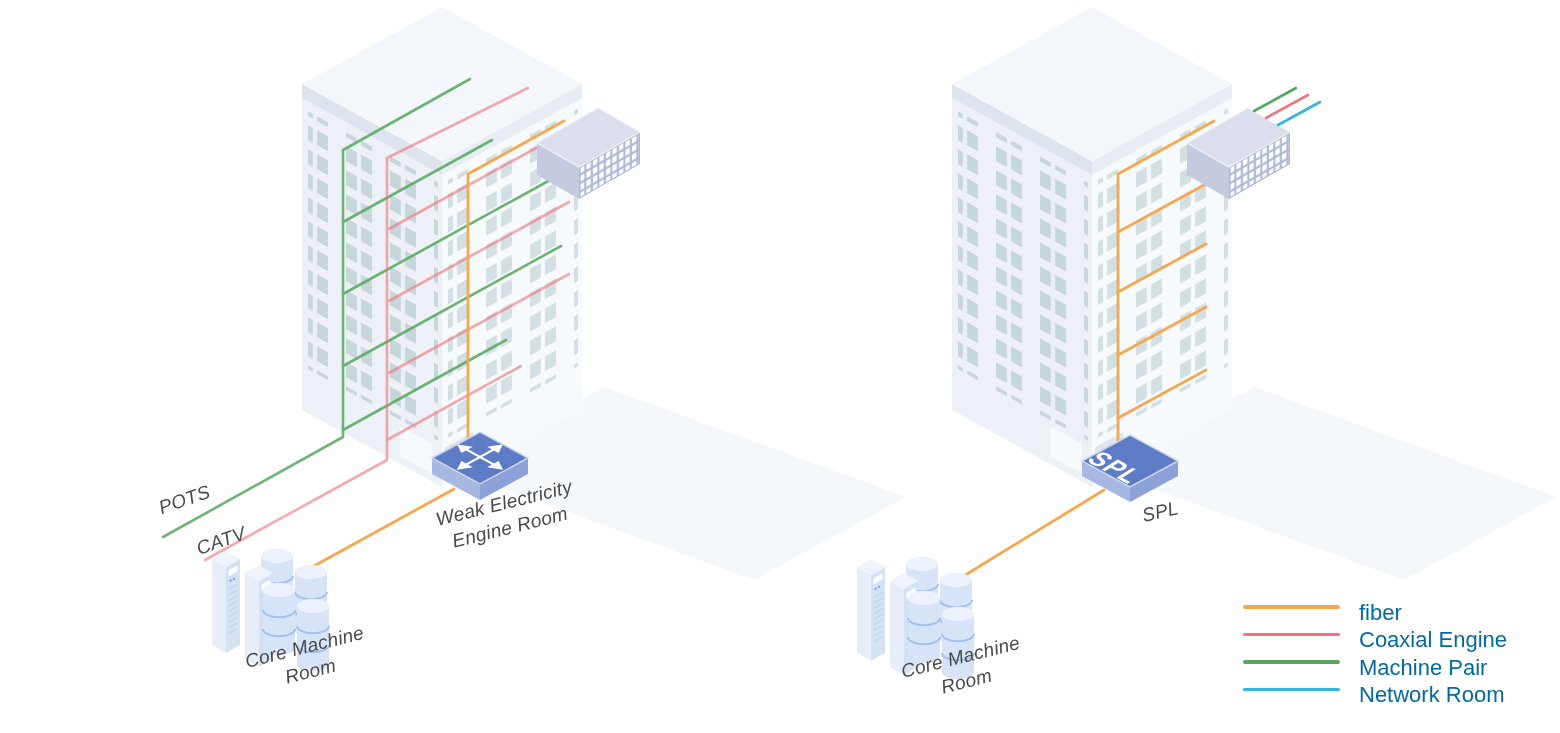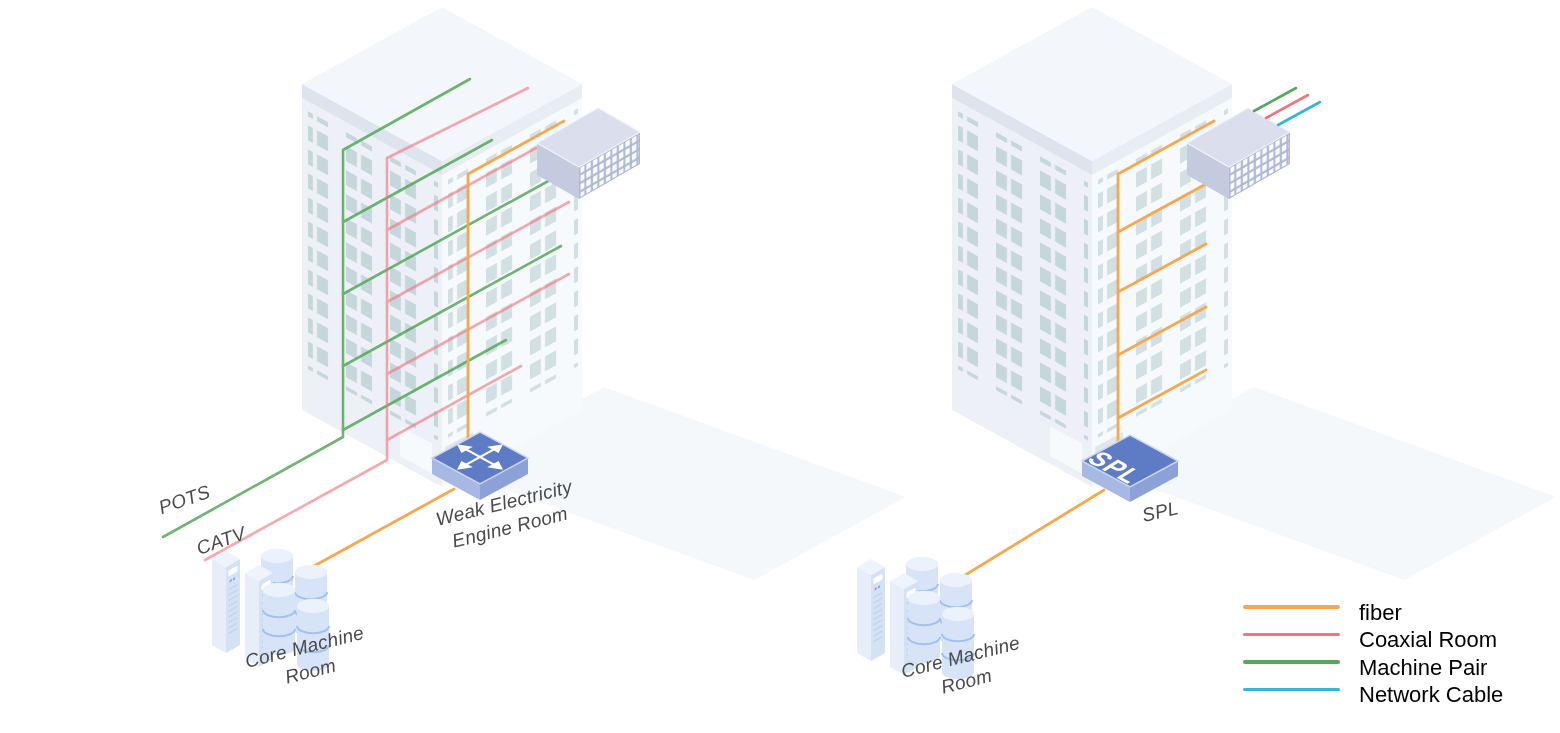--- a/index.html
+++ b/index.html
@@ -7,21 +7,21 @@
   .stage svg{position:absolute;left:0;top:0;}
   .lbl{position:absolute;font:italic 19px "Liberation Sans",sans-serif;color:#4A4A4A;white-space:nowrap;letter-spacing:.3px;}
   .lbl.wrap{white-space:normal;text-align:center;line-height:1.32;}
   .rot14{transform:rotate(-14deg);transform-origin:center;}
   .rot19{transform:rotate(-19deg);transform-origin:center;}
   .rot13{transform:rotate(-13deg);transform-origin:center;}
   .legend{position:absolute;left:1243px;top:593px;}
   .legend-row{display:flex;align-items:center;height:27.5px;}
   .legend-swatch{width:97px;height:3.5px;border-radius:2px;margin-right:19px;flex:0 0 auto;}
   .sw0{background:#F7A84E;} .sw1{background:#F0757D;} .sw2{background:#55A85B;} .sw3{background:#35B5D9;}
-  .legend-label{font:22px "Liberation Sans",sans-serif;color:#000000;margin-top:12px;}
+  .legend-label{font:22px "Liberation Sans",sans-serif;color:#0369a1;margin-top:12px;}
 </style>
 </head>
 <body>
 
 <div class="stage">
 
 <svg width="1560" height="733" viewBox="0 0 1560 733">
   <defs>
     <pattern id="winL" width="44" height="24" patternUnits="userSpaceOnUse">
       <rect x="0" y="0" width="11" height="15" fill="#C6D7DB"></rect>
@@ -178,25 +178,25 @@
 
 <div class="lbl wrap rot14" style="left:896px;top:644px;width:135px;">Core Machine Room</div>
 
 <div class="legend">
   <div class="legend-row">
     <span class="legend-swatch sw0"></span>
     <span class="legend-label">fiber</span>
   </div>
   <div class="legend-row">
     <span class="legend-swatch sw1"></span>
-    <span class="legend-label">Coaxial Room</span>
+    <span class="legend-label">Coaxial Engine</span>
   </div>
   <div class="legend-row">
     <span class="legend-swatch sw2"></span>
     <span class="legend-label">Machine Pair</span>
   </div>
   <div class="legend-row">
     <span class="legend-swatch sw3"></span>
-    <span class="legend-label">Network Cable</span>
+    <span class="legend-label">Network Room</span>
   </div>
 </div>
 
 </div>
 
 </body></html>

